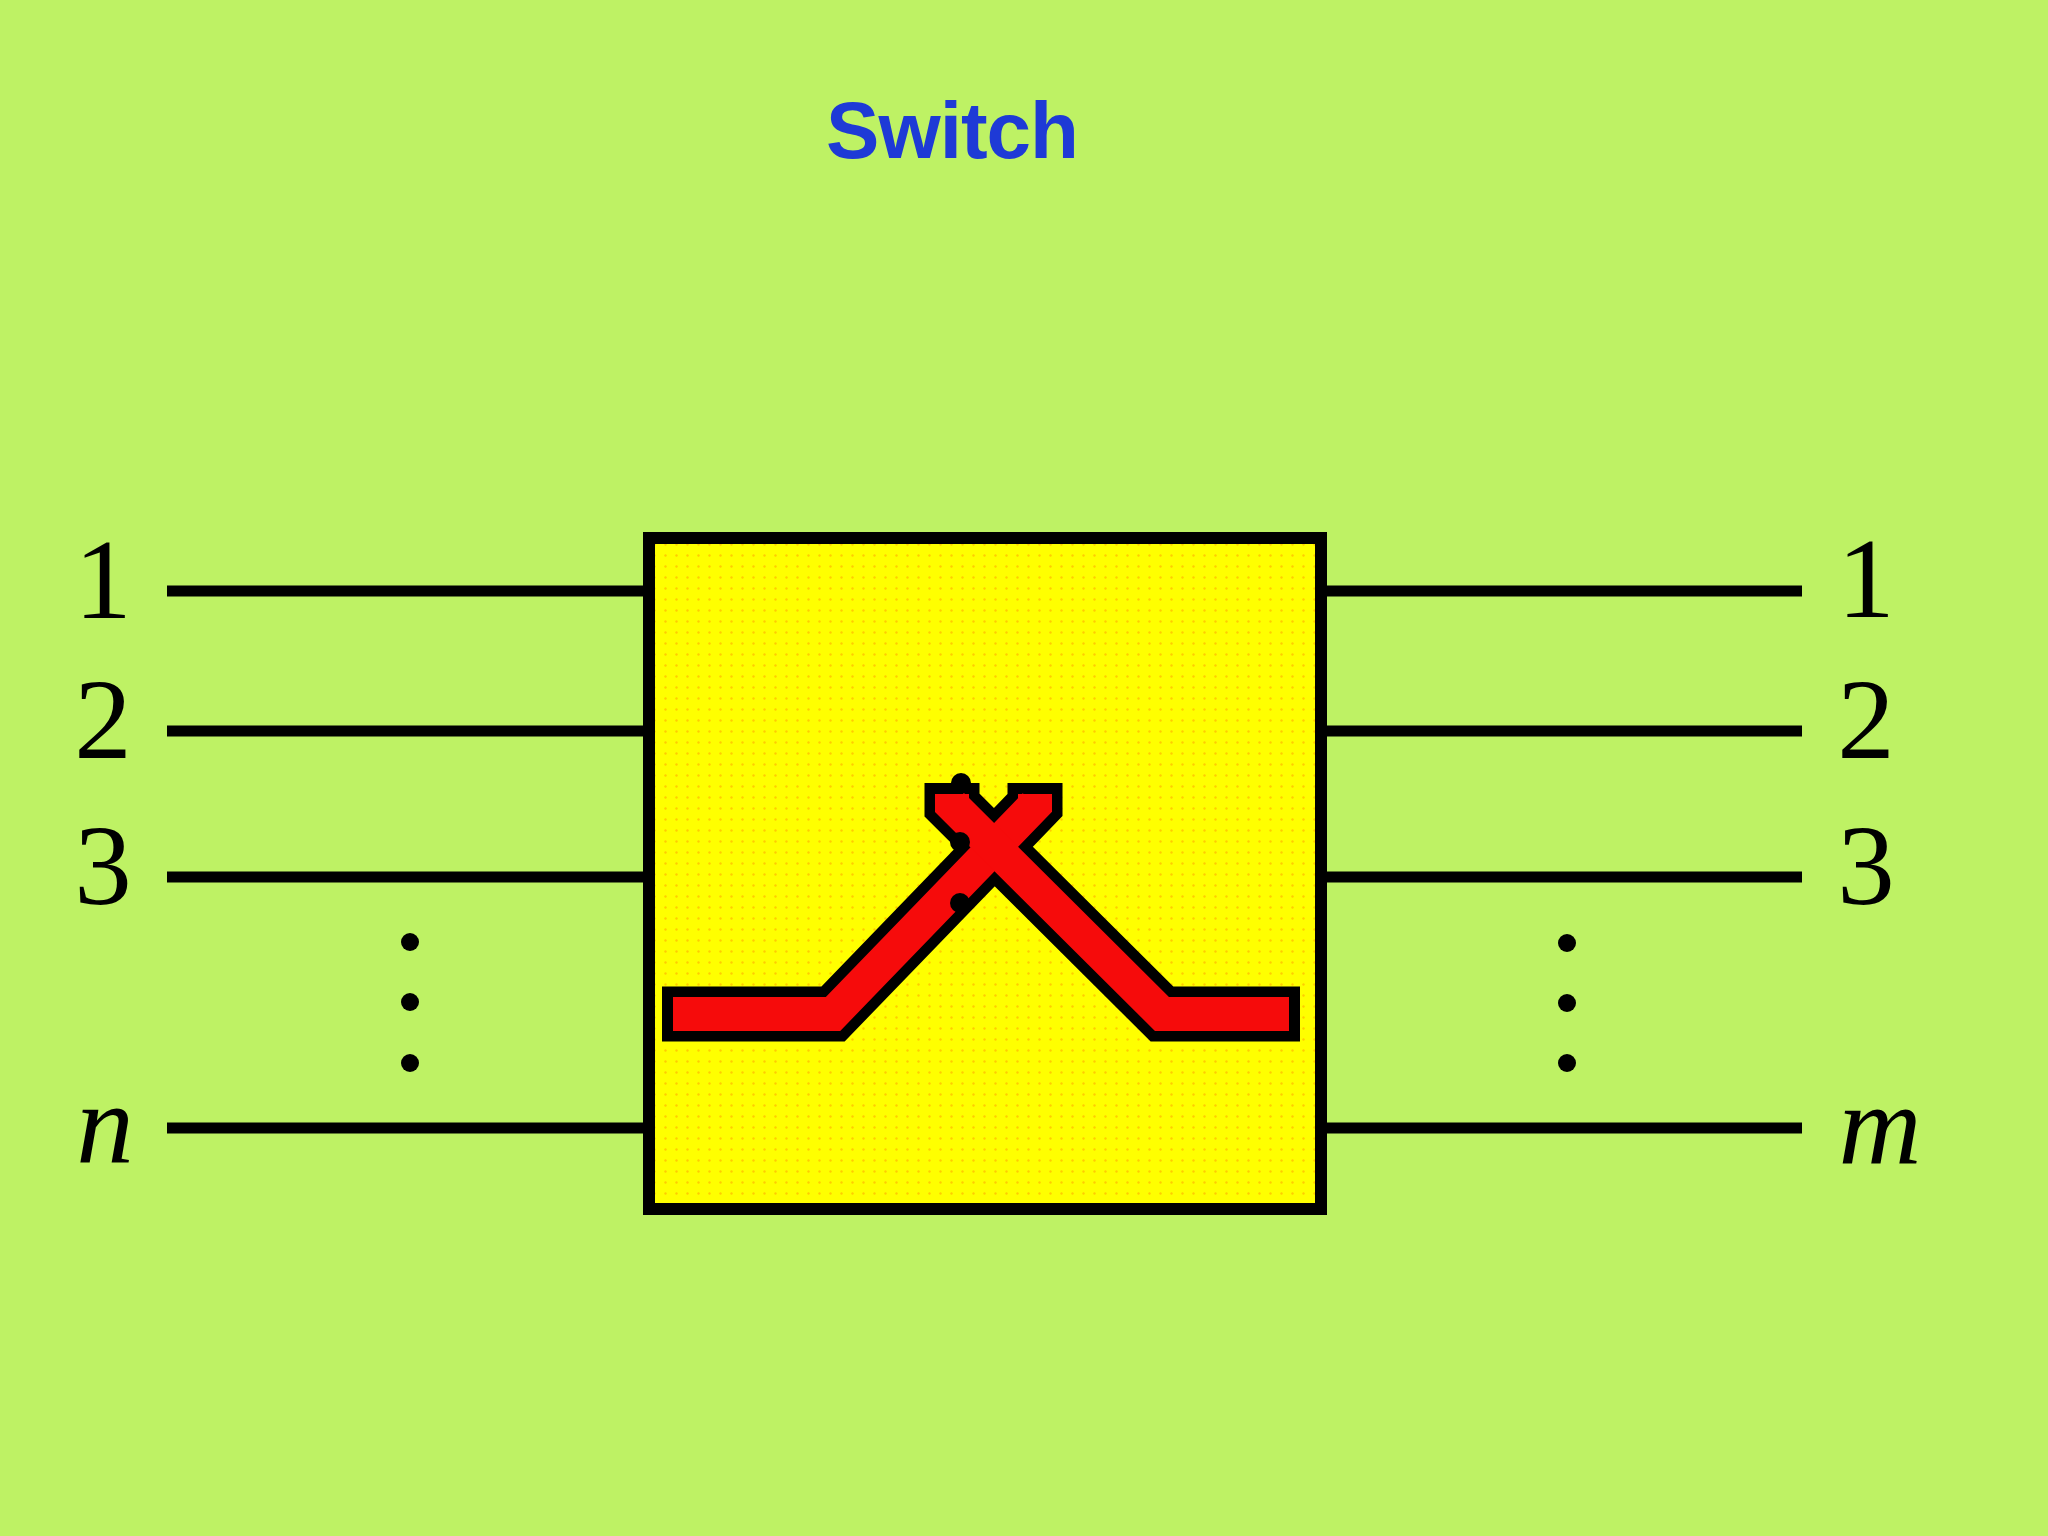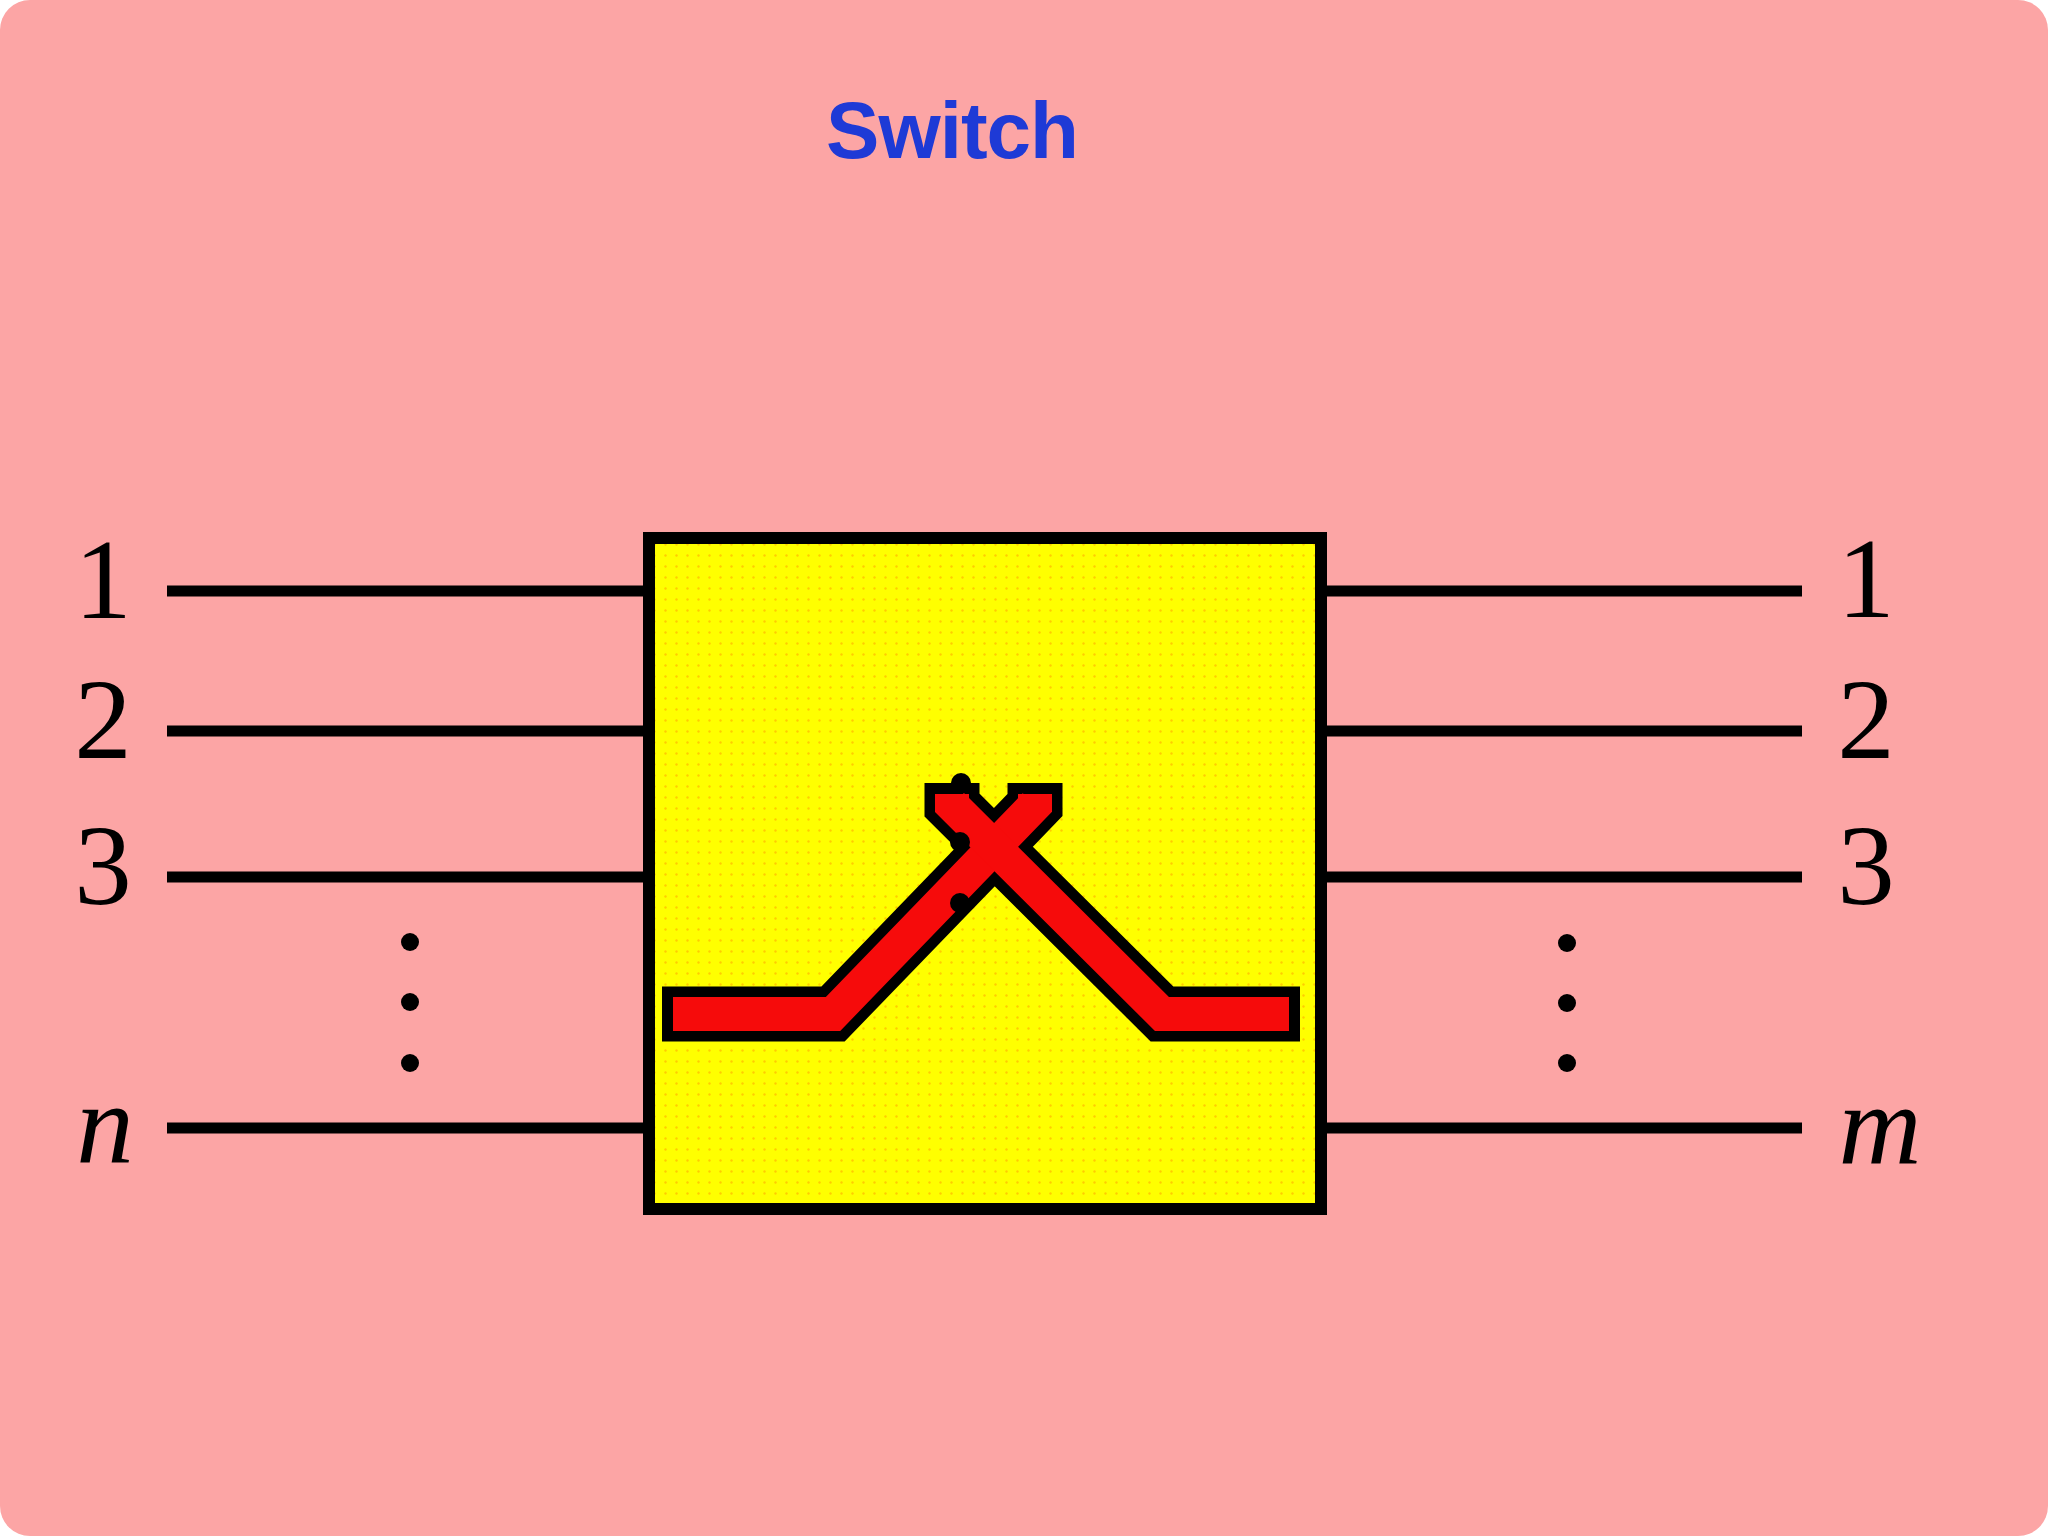--- a/index.html
+++ b/index.html
@@ -1,22 +1,21 @@
 <!DOCTYPE html>
 <html style="--title-blue: #1e3ad6; --box-yellow: #ffff00; --box-dot: #ff9900; --symbol-red: #f60b0b; --ink: #000000;"><head>
 <meta charset="utf-8">
 <style>
   html,body{margin:0;padding:0;background:#ffffff;}
   #stage{
     position:relative;
     width:2048px;height:1536px;
-    background:#fca5a5;
+    background:#bef264;
     font-family:"Liberation Serif", serif;
     overflow:hidden;
-    border-radius:30px;
   }
   #diagram-svg{position:absolute;left:0;top:0;}
   .wire{stroke:var(--ink,#000);stroke-width:11;fill:none;}
   .box-rect{fill:url(#boxdots);stroke:var(--ink,#000);stroke-width:12;}
   .sym-outline{fill:none;stroke:var(--ink,#000);stroke-width:55;stroke-linejoin:miter;stroke-linecap:butt;}
   .sym-red{fill:none;stroke:var(--symbol-red,#f60b0b);stroke-width:34;stroke-linejoin:miter;stroke-linecap:butt;}
   .dot{fill:var(--ink,#000);}
   .port-label{
     position:absolute;
     transform:translate(-50%,-50%);

